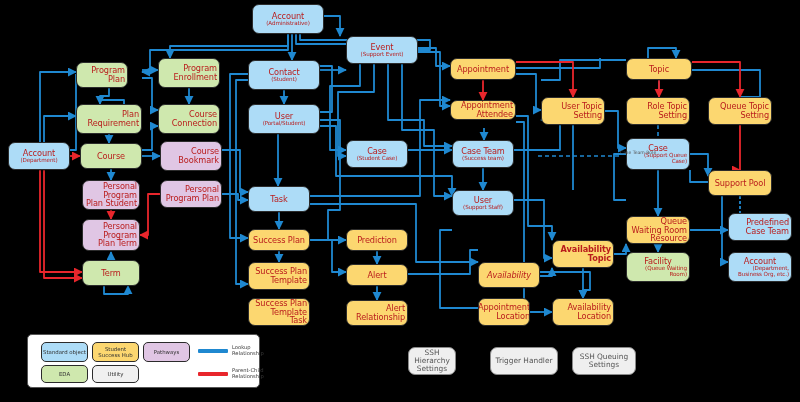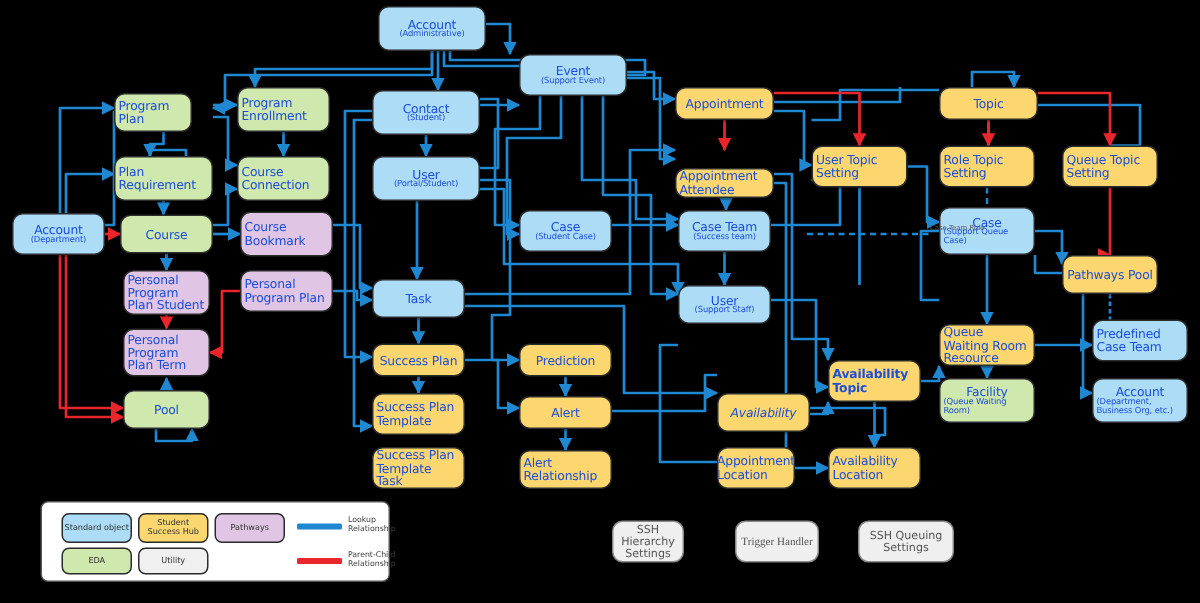--- a/index.html
+++ b/index.html
@@ -23,23 +23,23 @@
     pointer-events: none;
   }
   .node {
     position: absolute;
     border-radius: 7px;
     border: 1px solid #2b2b2b;
     display: flex;
     flex-direction: column;
     align-items: center;
     justify-content: center;
-    text-align: left;
+    text-align: right;
     line-height: 1.05;
-    color: #1d4ed8;
+    color: #b91c1c;
     box-shadow: 0 1px 1px rgba(0,0,0,0.35);
     overflow: hidden;
     z-index: 5;
   }
   .node .ttl {
     font-size: 8.2px;
     letter-spacing: -0.1px;
     padding: 0 2px;
   }
   .node .sub {
@@ -251,21 +251,21 @@
       <div class="node c-eda" style="left: 76px; top: 104px; width: 66px; height: 30px;">
         <div class="ttl">Plan Requirement</div>
       </div>
       <div class="node c-eda" style="left: 158px; top: 104px; width: 62px; height: 30px;">
         <div class="ttl">Course Connection</div>
       </div>
       <div class="node c-standard" style="left: 248px; top: 104px; width: 72px; height: 30px;">
         <div class="ttl">User</div>
         <div class="sub">(Portal/Student)</div>
       </div>
-      <div class="node c-ssh" style="left: 450px; top: 112px; width: 66px; height: 20px;">
+      <div class="node c-ssh" style="left: 450px; top: 100px; width: 66px; height: 20px;">
         <div class="ttl">Appointment Attendee</div>
       </div>
       <div class="node c-ssh" style="left: 541px; top: 97px; width: 64px; height: 28px;">
         <div class="ttl">User Topic Setting</div>
       </div>
       <div class="node c-ssh" style="left: 626px; top: 97px; width: 64px; height: 28px;">
         <div class="ttl">Role Topic Setting</div>
       </div>
       <div class="node c-ssh" style="left: 708px; top: 97px; width: 64px; height: 28px;">
         <div class="ttl">Queue Topic Setting</div>
@@ -286,21 +286,21 @@
       </div>
       <div class="node c-standard" style="left: 452px; top: 140px; width: 62px; height: 28px;">
         <div class="ttl">Case Team</div>
         <div class="sub">(Success team)</div>
       </div>
       <div class="node c-standard" style="left: 626px; top: 138px; width: 64px; height: 32px;">
         <div class="ttl">Case</div>
         <div class="sub">(Support Queue Case)</div>
       </div>
       <div class="node c-ssh" style="left: 708px; top: 170px; width: 64px; height: 26px;">
-        <div class="ttl">Pathways Pool</div>
+        <div class="ttl">Support Pool</div>
       </div>
       <div class="node c-pathways" style="left: 82px; top: 180px; width: 58px; height: 30px;">
         <div class="ttl">Personal Program Plan Student</div>
       </div>
       <div class="node c-pathways" style="left: 160px; top: 180px; width: 62px; height: 28px;">
         <div class="ttl">Personal Program Plan</div>
       </div>
       <div class="node c-standard" style="left: 248px; top: 186px; width: 62px; height: 26px;">
         <div class="ttl">Task</div>
       </div>
@@ -320,21 +320,21 @@
       <div class="node c-ssh" style="left: 626px; top: 216px; width: 64px; height: 28px;">
         <div class="ttl">Queue Waiting Room Resource</div>
       </div>
       <div class="node c-standard" style="left: 728px; top: 213px; width: 64px; height: 28px;">
         <div class="ttl">Predefined Case Team</div>
       </div>
       <div class="node c-ssh" style="left: 552px; top: 240px; width: 62px; height: 28px; font-weight: bold;">
         <div class="ttl">Availability Topic</div>
       </div>
       <div class="node c-eda" style="left: 82px; top: 260px; width: 58px; height: 26px;">
-        <div class="ttl">Pool</div>
+        <div class="ttl">Term</div>
       </div>
       <div class="node c-ssh" style="left: 248px; top: 262px; width: 62px; height: 28px;">
         <div class="ttl">Success Plan Template</div>
       </div>
       <div class="node c-ssh" style="left: 346px; top: 264px; width: 62px; height: 22px;">
         <div class="ttl">Alert</div>
       </div>
       <div class="node c-ssh" style="left: 478px; top: 262px; width: 62px; height: 26px; font-style: italic;">
         <div class="ttl">Availability</div>
       </div>
@@ -356,21 +356,21 @@
         <div class="ttl">Appointment Location</div>
       </div>
       <div class="node c-ssh" style="left: 552px; top: 298px; width: 62px; height: 28px;">
         <div class="ttl">Availability Location</div>
       </div>
     </div>
   <div id="util-layer">
       <div class="utilnode" style="left: 408px; top: 347px; width: 48px; height: 28px;">
         <span>SSH Hierarchy Settings</span>
       </div>
-      <div class="utilnode" style="left: 490px; top: 347px; width: 56px; height: 28px; font-family: Liberation Serif, serif;">
+      <div class="utilnode" style="left: 490px; top: 347px; width: 68px; height: 28px;">
         <span>Trigger Handler</span>
       </div>
       <div class="utilnode" style="left: 572px; top: 347px; width: 64px; height: 28px;">
         <span>SSH Queuing Settings</span>
       </div>
     </div>
   <div id="dash-layer">
       <div class="dashlabel" style="left: 620px; top: 150px;">Case Team Role</div>
     </div>
 

